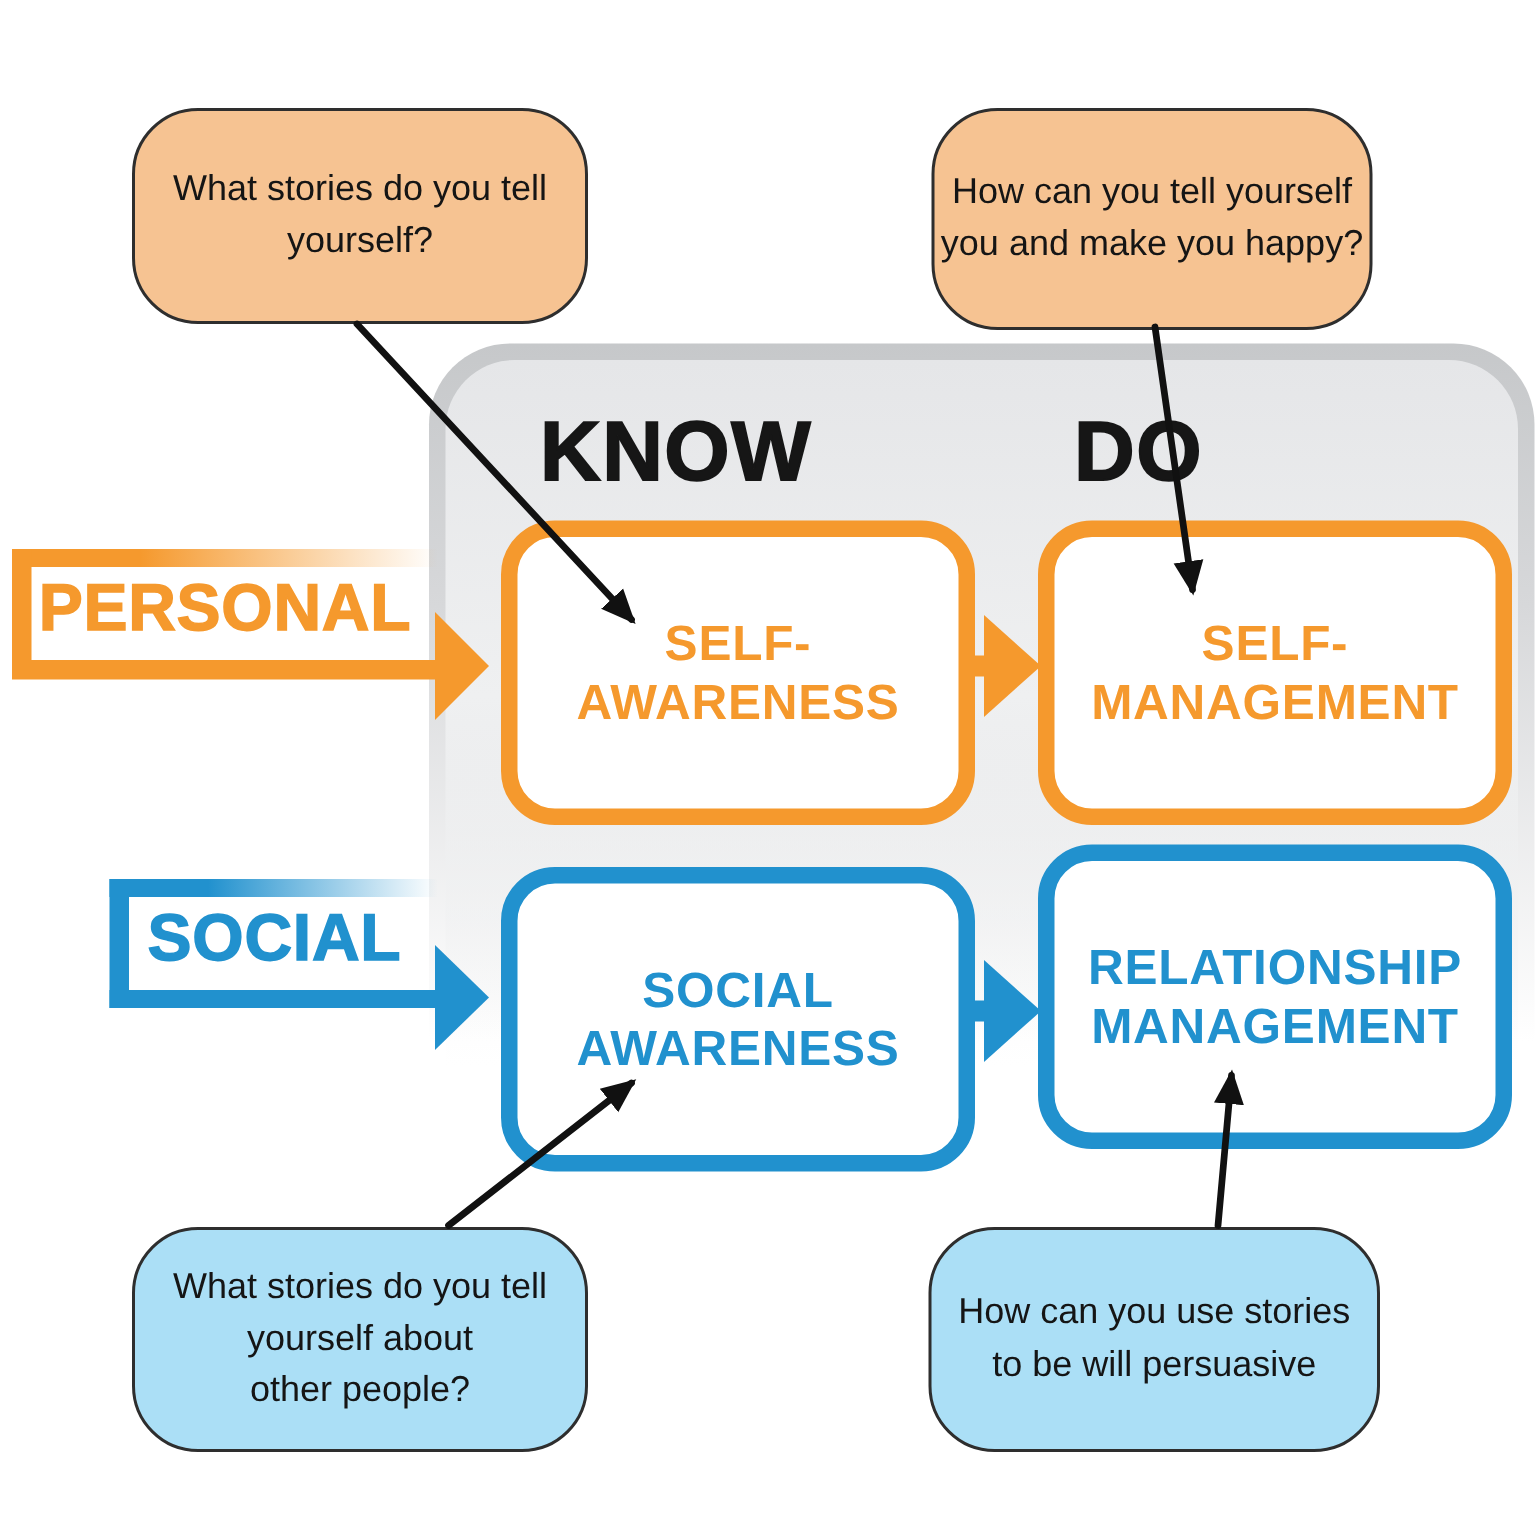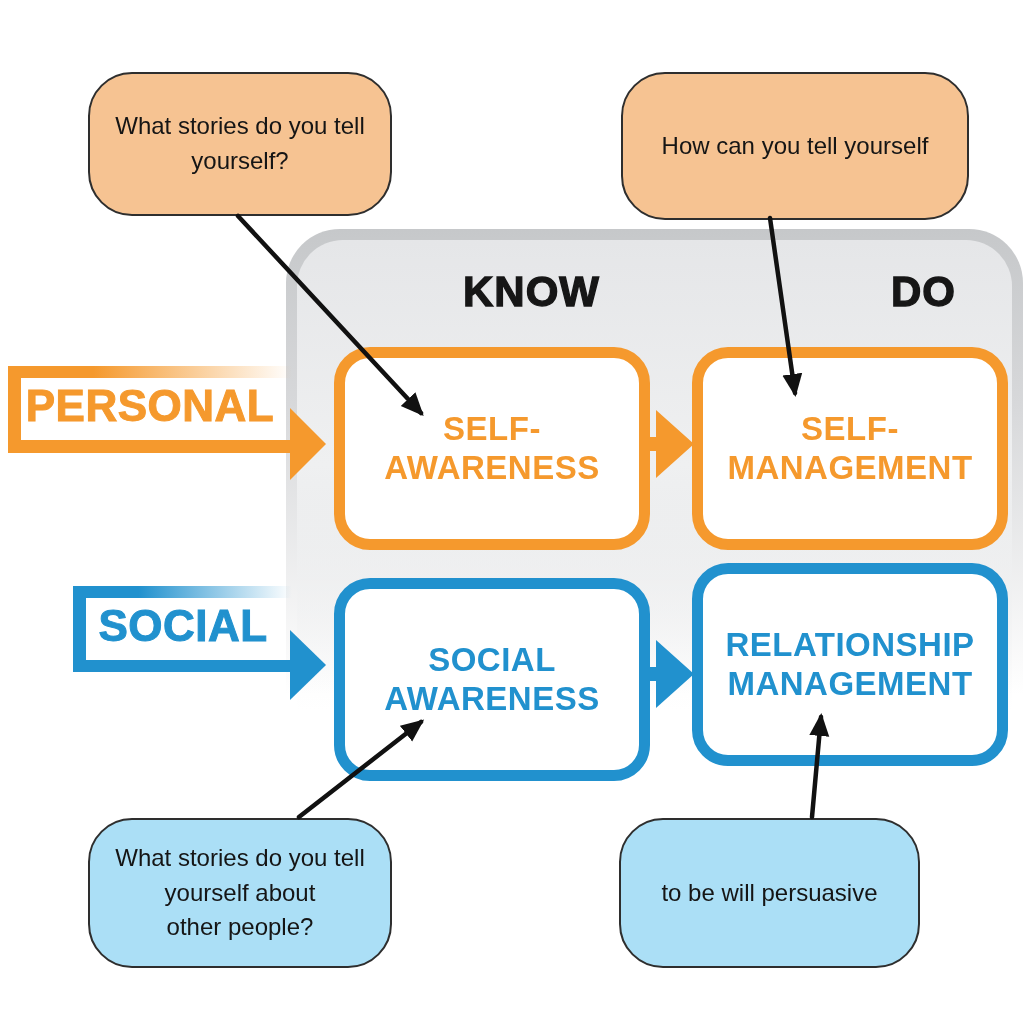--- a/index.html
+++ b/index.html
@@ -14,22 +14,22 @@
     left:286px;top:229px;width:737px;height:582px;border-radius:54px;
     background:linear-gradient(180deg,#C6C8CA 0%,#D7D8DA 30%,rgba(255,255,255,0) 80%);
   }
   #panel{
     left:297px;top:240px;width:715px;height:560px;border-radius:46px;
     background:linear-gradient(180deg,#E5E6E8 0%,#EFF0F1 40%,rgba(255,255,255,0) 84%);
   }
 
   
   .col-header{
-    top:268px;width:240px;text-align:right;
-    font-weight:bold;font-size:42px;letter-spacing:1px;
+    top:268px;width:240px;text-align:left;
+    font-weight:bold;font-size:56px;letter-spacing:1px;
     color:var(--header-text,#161616);
     -webkit-text-stroke:1.3px currentColor;
   }
   #header-know{left:360px;}
   #header-do{left:716px;}
 
   
   .mbox{
     box-sizing:border-box;width:316px;height:203px;
     border:11px solid;border-radius:36px;background:#ffffff;
@@ -55,21 +55,21 @@
   
   .bubble{
     box-sizing:border-box;border:2px solid #2E2E2E;border-radius:44px;
     display:flex;flex-direction:column;align-items:center;justify-content:center;
     text-align:center;font-size:24px;line-height:1.45;
     color:var(--bubble-text,#151515);
   }
   .bubble.peach{background:var(--peach,#F6C392);}
   .bubble.sky{background:var(--sky,#ABDFF6);}
   #bubble-top-left{left:88px;top:72px;width:304px;height:144px;}
-  #bubble-top-right{left:621px;top:72px;width:348px;height:148px;}
+  #bubble-top-right{left:621px;top:72px;width:294px;height:148px;}
   #bubble-bottom-left{left:88px;top:818px;width:304px;height:150px;}
   #bubble-bottom-right{left:619px;top:818px;width:301px;height:150px;}
 
   svg.layer{left:0;top:0;width:1024px;height:1024px;pointer-events:none;}
 </style>
 </head>
 <body>
 
 <div style="position:absolute;left:0;top:0;width:1024px;height:1024px;">
 
@@ -137,27 +137,29 @@
 
   <div class="abs row-label" id="label-personal">PERSONAL</div>
   <div class="abs row-label" id="label-social">SOCIAL</div>
 
   <div class="abs bubble peach" id="bubble-top-left">
     <div>What stories do you tell</div>
     <div>yourself?</div>
   </div>
   <div class="abs bubble peach" id="bubble-top-right">
     <div>How can you tell yourself</div>
+    <div>you and make you happy?</div>
   </div>
   <div class="abs bubble sky" id="bubble-bottom-left">
     <div>What stories do you tell</div>
     <div>yourself about</div>
     <div>other people?</div>
   </div>
   <div class="abs bubble sky" id="bubble-bottom-right">
+    <div>How can you use stories</div>
     <div>to be will persuasive</div>
   </div>
 
   <svg class="abs layer" viewBox="0 0 1024 1024">
     <defs>
       <marker id="ah" markerUnits="userSpaceOnUse" markerWidth="24" markerHeight="22" refX="19" refY="11" orient="auto">
         <path d="M0,1 L23,11 L0,21 Z" style="fill:var(--connector,#111111)"></path>
       </marker>
     </defs>
     <line x1="238" y1="216" x2="421" y2="413" style="stroke:var(--connector,#111111)" stroke-width="4.5" stroke-linecap="round" marker-end="url(#ah)"></line>

